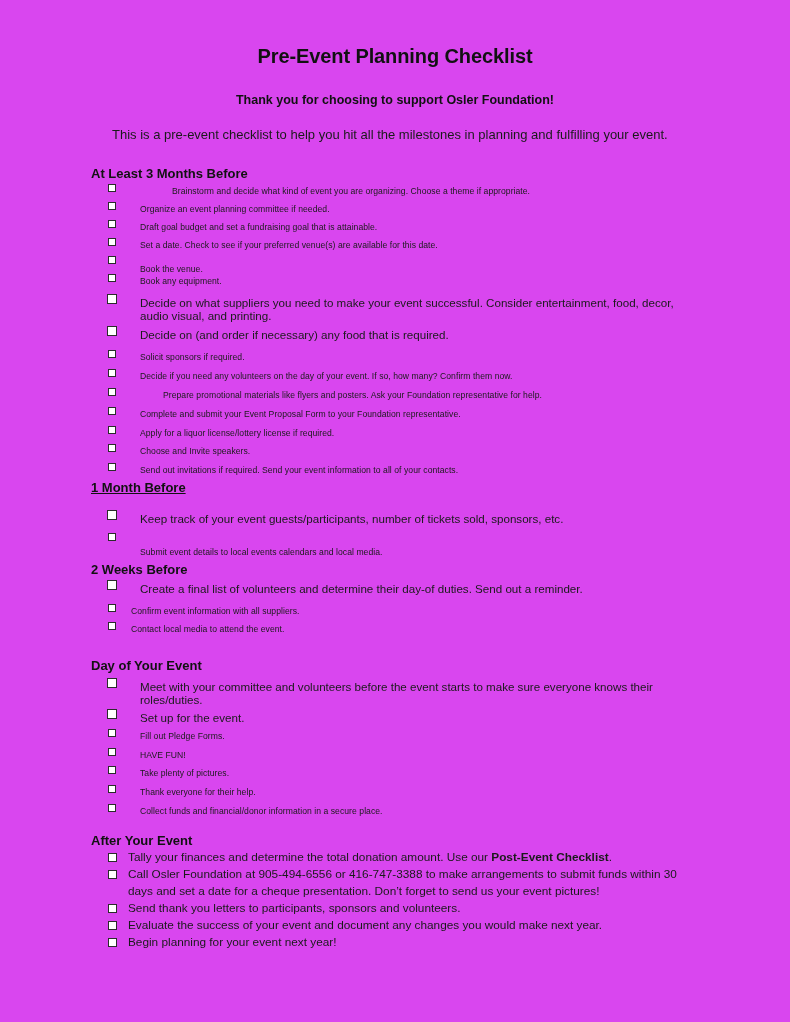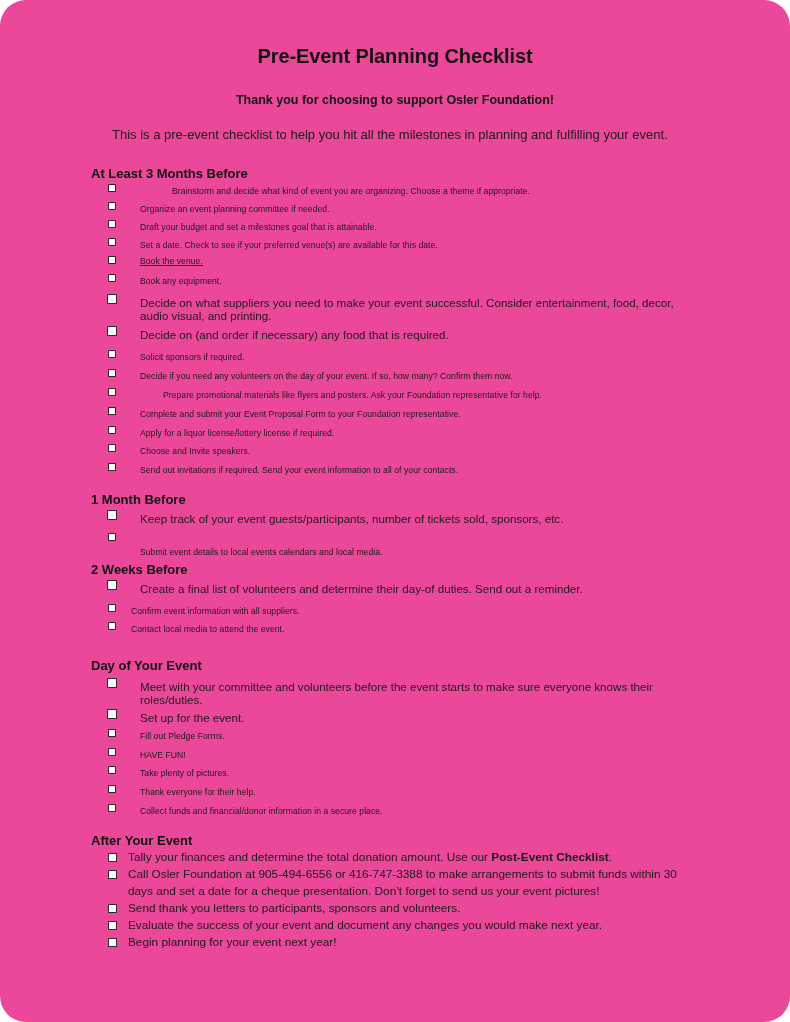--- a/index.html
+++ b/index.html
@@ -11,22 +11,21 @@
     width: 790px;
     height: 1022px;
     font-family: "Liberation Sans", sans-serif;
     color: #1a1a1a;
     position: relative;
     overflow: hidden;
   }
   .page {
     position: absolute;
     inset: 0;
-    background: #ec4899;
-    border-radius: 26px;
+    background: #d946ef;
   }
 
   
   .doc-title {
     position: absolute;
     left: 0; right: 0;
     top: 45px;
     text-align: center;
     font-size: 20px;
     font-weight: bold;
@@ -134,29 +133,29 @@
         <div class="item">
           <span class="cb small" style="top: 184px;"></span>
           <span class="item-text small" style="top: 186px; margin-left: 32px;">Brainstorm and decide what kind of event you are organizing. Choose a theme if appropriate.</span>
         </div>
         <div class="item">
           <span class="cb small" style="top: 202px;"></span>
           <span class="item-text small" style="top: 204px;">Organize an event planning committee if needed.</span>
         </div>
         <div class="item">
           <span class="cb small" style="top: 220px;"></span>
-          <span class="item-text small" style="top: 222px;">Draft your budget and set a milestones goal that is attainable.</span>
+          <span class="item-text small" style="top: 222px;">Draft goal budget and set a fundraising goal that is attainable.</span>
         </div>
         <div class="item">
           <span class="cb small" style="top: 238px;"></span>
           <span class="item-text small" style="top: 240px; text-align: right;">Set a date. Check to see if your preferred venue(s) are available for this date.</span>
         </div>
         <div class="item">
           <span class="cb small" style="top: 256px;"></span>
-          <span class="item-text small" style="top: 256px; text-decoration: underline;">Book the venue.</span>
+          <span class="item-text small" style="top: 264px;">Book the venue.</span>
         </div>
         <div class="item">
           <span class="cb small" style="top: 274px;"></span>
           <span class="item-text small" style="top: 276px;">Book any equipment.</span>
         </div>
         <div class="item">
           <span class="cb large" style="top: 294px;"></span>
           <span class="item-text large wide" style="top: 296px;">Decide on what suppliers you need to make your event successful. Consider entertainment, food, decor, audio visual, and printing.</span>
         </div>
         <div class="item">
@@ -186,21 +185,21 @@
         <div class="item">
           <span class="cb small" style="top: 444px;"></span>
           <span class="item-text small" style="top: 446px;">Choose and Invite speakers.</span>
         </div>
         <div class="item">
           <span class="cb small" style="top: 463px;"></span>
           <span class="item-text small" style="top: 465px;">Send out invitations if required. Send your event information to all of your contacts.</span>
         </div>
       </div>
       <div class="section">
-        <div class="section-heading" style="top: 492px;">1 Month Before</div>
+        <div class="section-heading" style="top: 480px; text-decoration: underline;">1 Month Before</div>
         <div class="item">
           <span class="cb large" style="top: 510px;"></span>
           <span class="item-text large wide" style="top: 512px;">Keep track of your event guests/participants, number of tickets sold, sponsors, etc.</span>
         </div>
         <div class="item">
           <span class="cb small" style="top: 533px;"></span>
           <span class="item-text small" style="top: 547px;">Submit event details to local events calendars and local media.</span>
         </div>
       </div>
       <div class="section">

